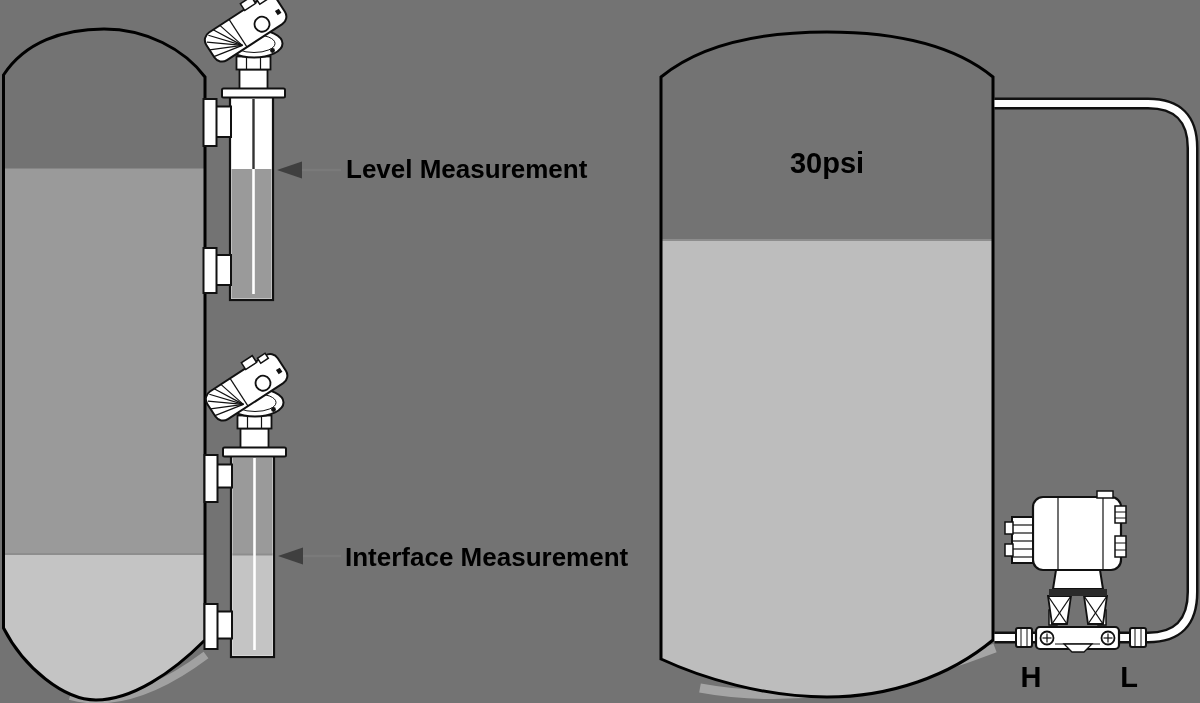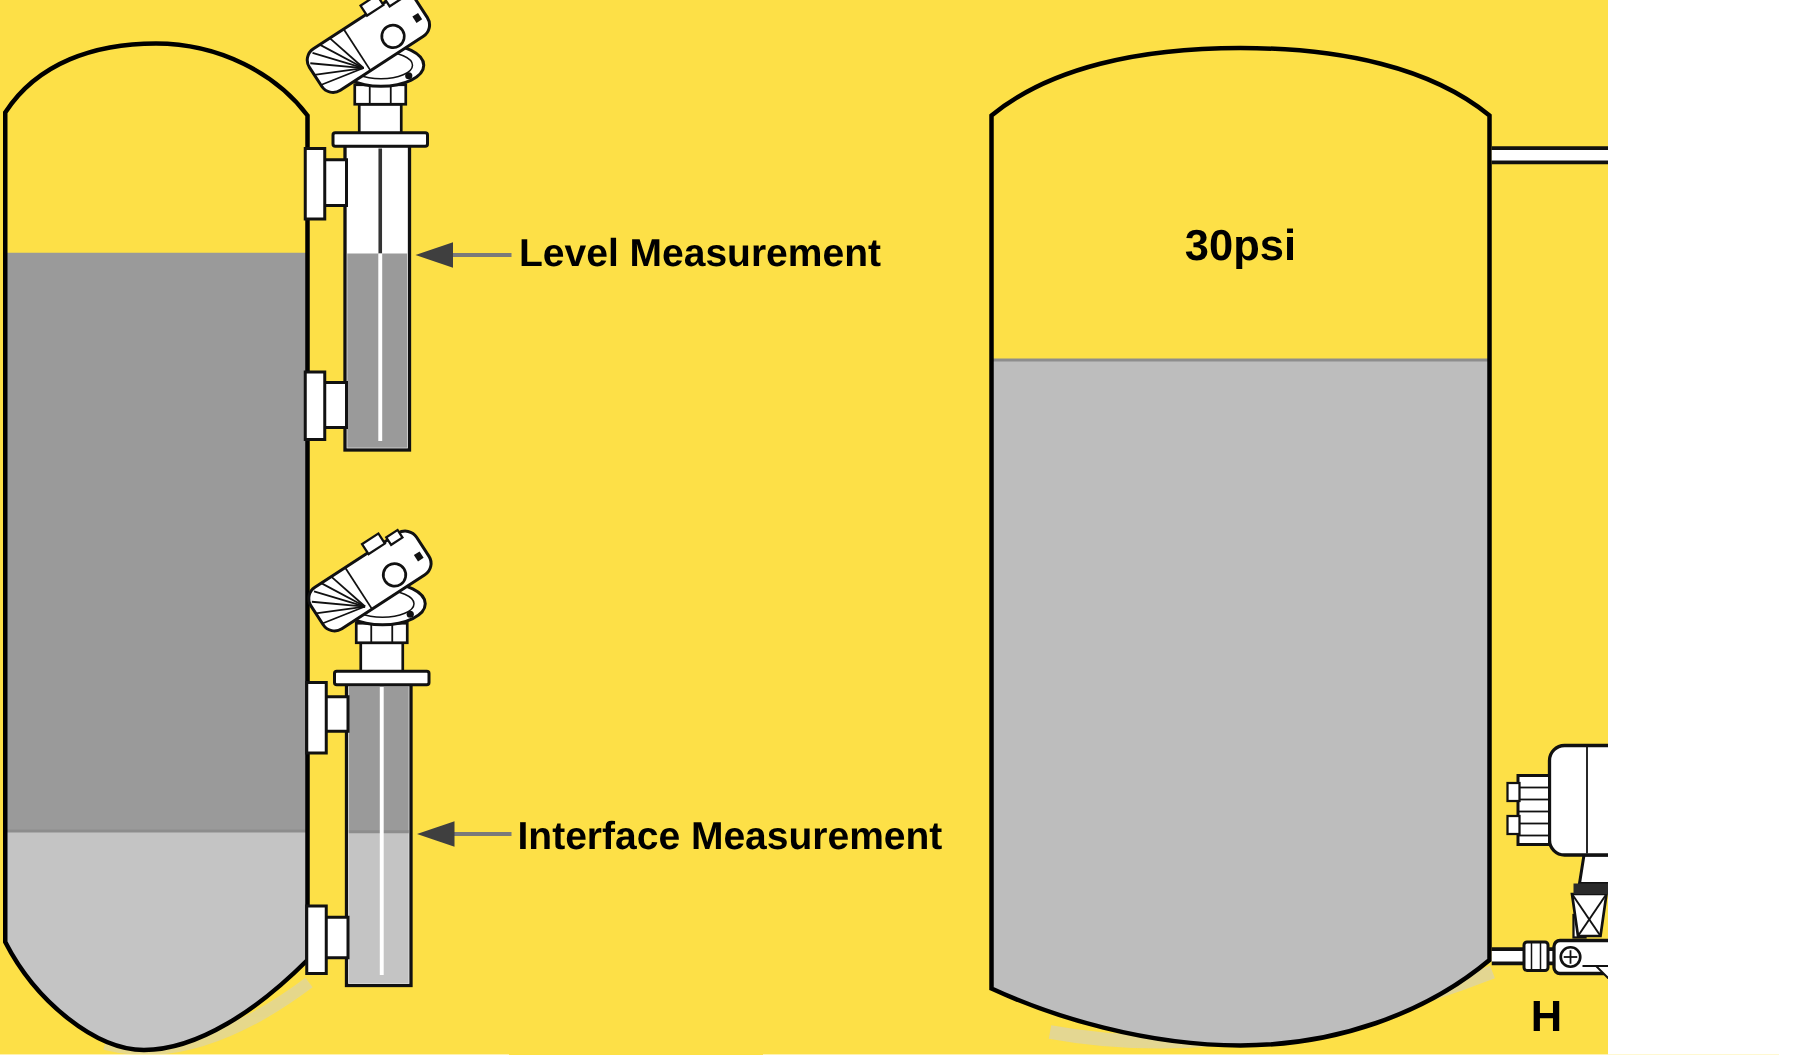--- a/index.html
+++ b/index.html
@@ -1,16 +1,16 @@
 <!DOCTYPE html>
 <html><head>
 <meta charset="utf-8">
 <style>
   html,body{margin:0;padding:0;background:#ffffff;}
-  .stage{width:1072px;height:703px;position:relative;background:#fde047;overflow:hidden;}
+  .stage{width:1200px;height:703px;position:relative;background:#737373;overflow:hidden;}
   svg{display:block;}
   text{font-family:"Liberation Sans","DejaVu Sans",sans-serif;font-weight:bold;fill:#000;}
   .lbl{font-size:26px;}
   .psi{font-size:29px;}
   .hl{font-size:29px;}
   .ln{stroke:#111;fill:none;}
   .part{fill:#fff;stroke:#111;}
 </style>
 </head>
 <body>

